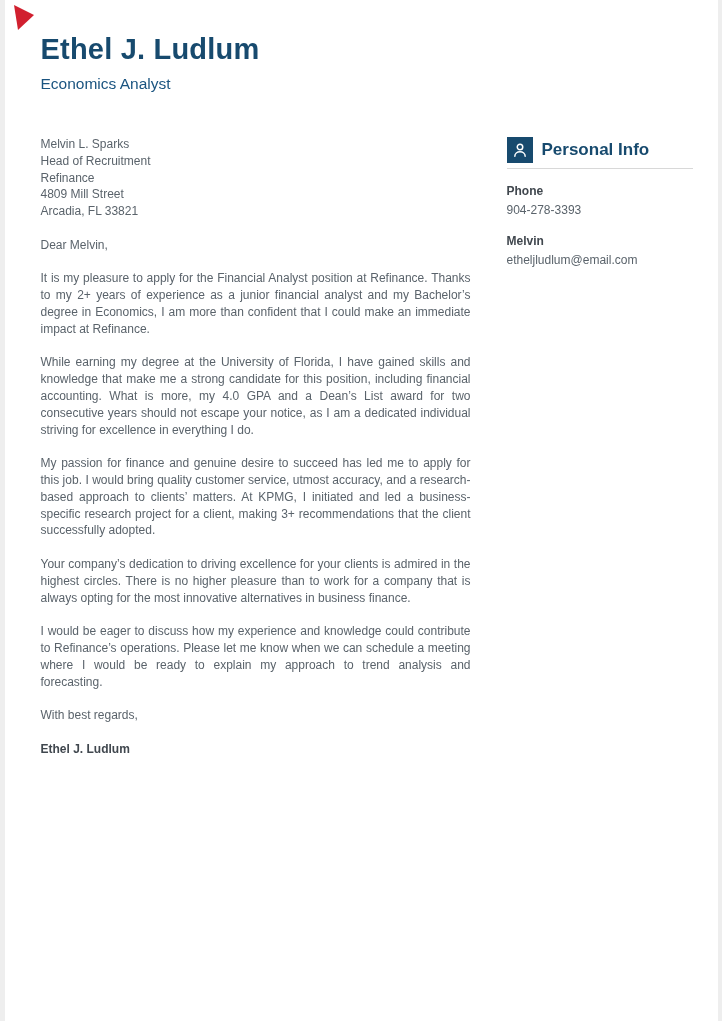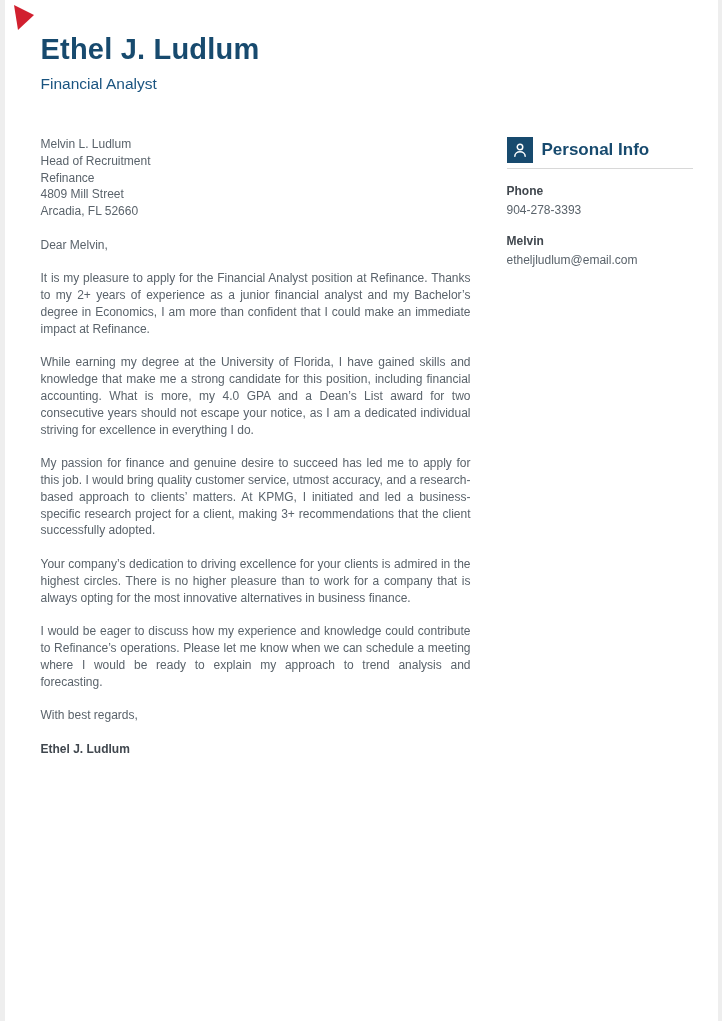--- a/index.html
+++ b/index.html
@@ -66,32 +66,32 @@
 <body>
 
 <div class="page">
 
   <svg class="corner-decoration" viewBox="0 0 30 30" aria-hidden="true">
     <polygon points="3,2 23,12 7,27" fill="#d1202f"></polygon>
   </svg>
 
   <header class="doc-header">
     <h1 class="doc-name">Ethel J. Ludlum</h1>
-    <p class="doc-title">Financial Analyst</p>
+    <p class="doc-title">Economics Analyst</p>
   </header>
 
   <main class="main-col">
 
 
     <div class="block">
-      <span class="addr-line">Melvin L. Ludlum</span>
+      <span class="addr-line">Melvin L. Sparks</span>
       <span class="addr-line">Head of Recruitment</span>
       <span class="addr-line">Refinance</span>
       <span class="addr-line">4809 Mill Street</span>
-      <span class="addr-line">Arcadia, FL 52660</span>
+      <span class="addr-line">Arcadia, FL 33821</span>
     </div>
 
     <div class="block">Dear Melvin,</div>
 
     <p class="block para">It is my pleasure to apply for the Financial Analyst position at Refinance. Thanks to my 2+ years of experience as a junior financial analyst and my Bachelor’s degree in Economics, I am more than confident that I could make an immediate impact at Refinance.</p>
     <p class="block para">While earning my degree at the University of Florida, I have gained skills and knowledge that make me a strong candidate for this position, including financial accounting. What is more, my 4.0 GPA and a Dean’s List award for two consecutive years should not escape your notice, as I am a dedicated individual striving for excellence in everything I do.</p>
     <p class="block para">My passion for finance and genuine desire to succeed has led me to apply for this job. I would bring quality customer service, utmost accuracy, and a research-based approach to clients’ matters. At KPMG, I initiated and led a business-specific research project for a client, making 3+ recommendations that the client successfully adopted.</p>
     <p class="block para">Your company’s dedication to driving excellence for your clients is admired in the highest circles. There is no higher pleasure than to work for a company that is always opting for the most innovative alternatives in business finance.</p>
     <p class="block para">I would be eager to discuss how my experience and knowledge could contribute to Refinance’s operations. Please let me know when we can schedule a meeting where I would be ready to explain my approach to trend analysis and forecasting.</p>
 

